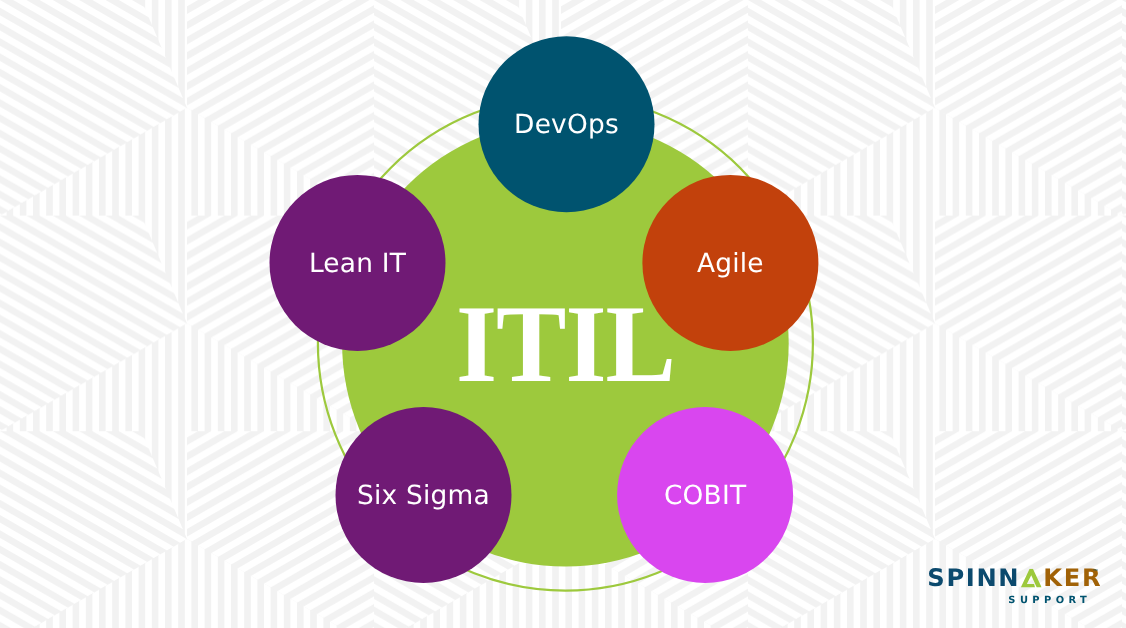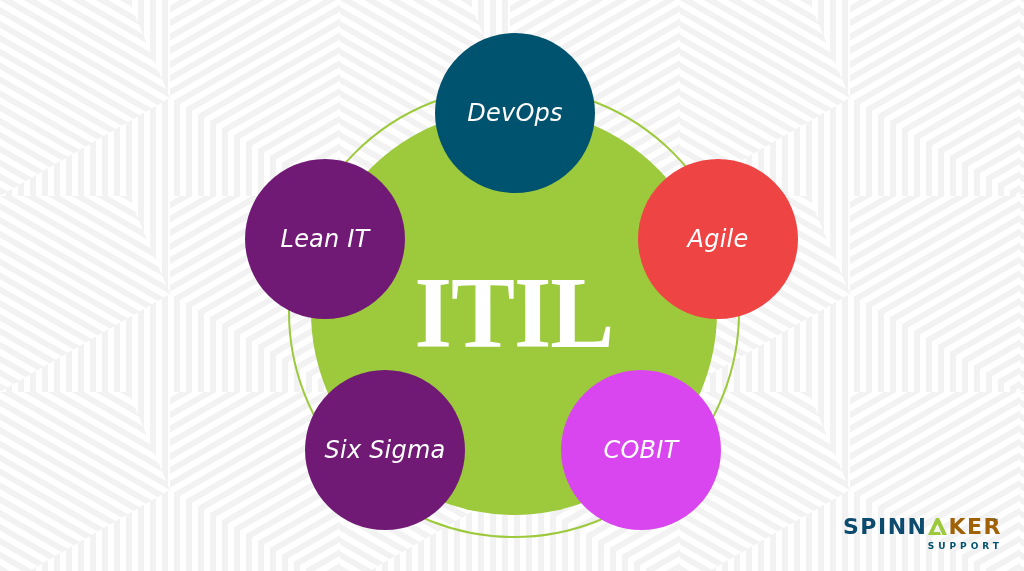--- a/index.html
+++ b/index.html
@@ -19,37 +19,36 @@
   }
   .hub-label {
     font-family: "Liberation Serif", "DejaVu Serif", serif;
     font-weight: bold; color: #ffffff; font-size: 96px; letter-spacing: -1px;
     transform: scaleY(1.05);
   }
   .node {
     position: absolute; width: 160px; height: 160px; border-radius: 50%;
     display: flex; align-items: center; justify-content: center;
     cursor: pointer;
-    font-style: italic;
   }
   .node-label {
     color: #ffffff; font-size: 24px; font-family: "DejaVu Sans", sans-serif;
     letter-spacing: 0.2px;
   }
   .logo { position: absolute; left: 843px; top: 514px; width: 160px; height: 42px; }
   .logo-main {
     position: absolute; left: 0; top: 0;
     font-family: "DejaVu Sans", sans-serif; font-weight: bold;
     font-size: 22px; letter-spacing: 1.5px; white-space: nowrap;
   }
   .logo-main .a { display: inline-block; position: relative; width: 19px; height: 17px; vertical-align: -1px; margin: 0 1px; }
   .logo-main .a svg { position: absolute; left: 0; top: 0; }
   .logo-tm { position: absolute; left: 150px; top: 3px; font-size: 6px; font-family: "DejaVu Sans", sans-serif; }
   .logo-sub {
-    position: absolute; right: 0; top: 27px;
+    position: absolute; right: 11px; top: 27px;
     font-family: "DejaVu Sans", sans-serif; font-weight: bold;
     font-size: 9px; letter-spacing: 4px; white-space: nowrap;
   }
 </style>
 </head>
 <body style="background: rgb(242, 242, 242);">
 
 <svg class="bg" xmlns="http://www.w3.org/2000/svg" width="1024" height="571">
   <defs>
     <pattern id="diag1" width="12" height="12" patternUnits="userSpaceOnUse" patternTransform="rotate(30)">
@@ -75,21 +74,21 @@
 </svg>
 
 <div class="ring" id="ring" style="left: 288px; top: 86px; height: 452px; width: 452px; border-color: rgb(157, 201, 61);"></div>
 <div class="hub" id="hub" style="left: 311px; top: 109px; height: 406px; width: 406px; background: rgb(157, 201, 61);">
   <span class="hub-label">ITIL</span>
 </div>
 
 <div class="node" style="left: 435px; top: 33px; background: rgb(0, 83, 111);">
   <span class="node-label">DevOps</span>
 </div>
-<div class="node" style="left: 638px; top: 159px; background: #ef4444;">
+<div class="node" style="left: 584px; top: 159px; background: #c2410c;">
   <span class="node-label">Agile</span>
 </div>
 <div class="node" style="left: 561px; top: 370px; background: #d946ef;">
   <span class="node-label">COBIT</span>
 </div>
 <div class="node" style="left: 305px; top: 370px; background: #701a75;">
   <span class="node-label">Six Sigma</span>
 </div>
 <div class="node" style="left: 245px; top: 159px; background: #701a75;">
   <span class="node-label">Lean IT</span>

